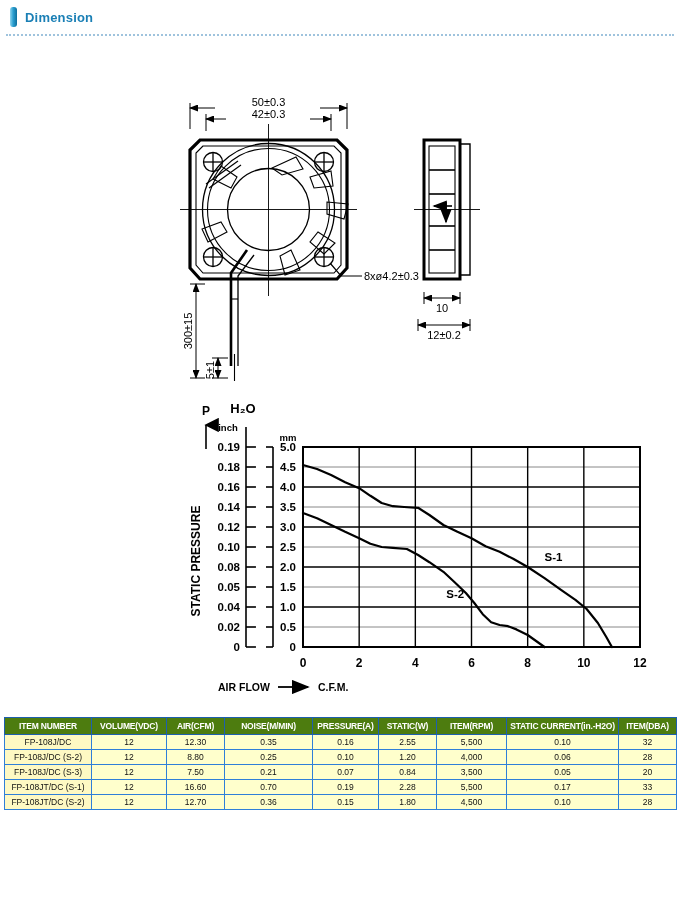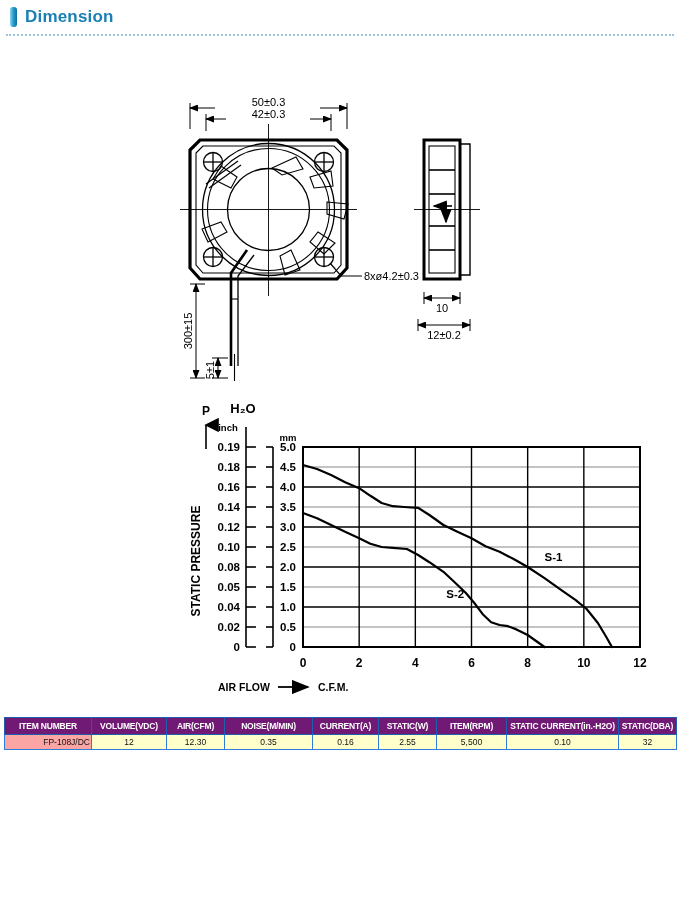--- a/index.html
+++ b/index.html
@@ -20,21 +20,21 @@
     align-items: center;
   }
   #section-header .bar-glyph {
     width: 7px; height: 20px;
     border-radius: 3px;
     background: linear-gradient(to right, #8fd4ee 0%, #2a9fd0 45%, #0c6e9c 100%);
     margin-right: 8px;
     flex: 0 0 auto;
   }
   #section-header .title {
-    font-size: 17px;
+    font-size: 13px;
     font-weight: bold;
     color: #1a7fb5;
     letter-spacing: .2px;
   }
   #header-rule {
     height: 0;
     margin: 0 6px 0 6px;
     border-bottom: 2px dotted #9fc3dd;
   }
 
@@ -57,43 +57,42 @@
   
   #spec-table-wrap {
     padding: 6px 4px 0 4px;
   }
   table.spec {
     border-collapse: collapse;
     width: 672px;
     table-layout: fixed;
   }
   table.spec th {
-    background: #701a75;
+    background: #4d7c0f;
     color: #ffffff;
     font-size: 8.5px;
     font-weight: bold;
     letter-spacing: -0.2px;
     padding: 3px 1px;
     text-align: center;
     border: 1px solid #1d5fae;
     white-space: nowrap;
   }
   table.spec td {
     background: #ffffcc;
     font-size: 8.5px;
     color: #111111;
     padding: 2px 1px;
     text-align: center;
     border: 1px solid #2f7fd8;
     white-space: nowrap;
   }
   table.spec td.item {
-    background: #fca5a5;
+    background: #fef9c3;
     font-weight: normal;
-    text-align: right;
   }
 </style>
 </head>
 <body>
 
 <div id="section-header">
   <div class="bar-glyph"></div>
   <div class="title">Dimension</div>
 </div>
 <div id="header-rule"></div>
@@ -332,34 +331,78 @@
       <col style="width:70px">
         <col style="width:112px">
         <col style="width:58px">
     </colgroup>
     <thead>
       <tr id="spec-head-row">
           <th>ITEM NUMBER</th>
           <th>VOLUME(VDC)</th>
           <th>AIR(CFM)</th>
           <th>NOISE(M/MIN)</th>
-          <th>CURRENT(A)</th>
+          <th>PRESSURE(A)</th>
           <th>STATIC(W)</th>
           <th>ITEM(RPM)</th>
           <th>STATIC CURRENT(in.-H2O)</th>
-          <th>STATIC(DBA)</th>
+          <th>ITEM(DBA)</th>
         </tr>
     </thead>
     <tbody id="spec-body">
         <tr>
           <td class="item">FP-108J/DC</td>
           <td>12</td>
           <td>12.30</td>
           <td>0.35</td>
           <td>0.16</td>
           <td>2.55</td>
           <td>5,500</td>
           <td>0.10</td>
           <td>32</td>
         </tr>
+        <tr>
+          <td class="item">FP-108J/DC (S-2)</td>
+          <td>12</td>
+          <td>8.80</td>
+          <td>0.25</td>
+          <td>0.10</td>
+          <td>1.20</td>
+          <td>4,000</td>
+          <td>0.06</td>
+          <td>28</td>
+        </tr>
+        <tr>
+          <td class="item">FP-108J/DC (S-3)</td>
+          <td>12</td>
+          <td>7.50</td>
+          <td>0.21</td>
+          <td>0.07</td>
+          <td>0.84</td>
+          <td>3,500</td>
+          <td>0.05</td>
+          <td>20</td>
+        </tr>
+        <tr>
+          <td class="item">FP-108JT/DC (S-1)</td>
+          <td>12</td>
+          <td>16.60</td>
+          <td>0.70</td>
+          <td>0.19</td>
+          <td>2.28</td>
+          <td>5,500</td>
+          <td>0.17</td>
+          <td>33</td>
+        </tr>
+        <tr>
+          <td class="item">FP-108JT/DC (S-2)</td>
+          <td>12</td>
+          <td>12.70</td>
+          <td>0.36</td>
+          <td>0.15</td>
+          <td>1.80</td>
+          <td>4,500</td>
+          <td>0.10</td>
+          <td>28</td>
+        </tr>
       </tbody>
   </table>
 </div>
 
 </body></html>

